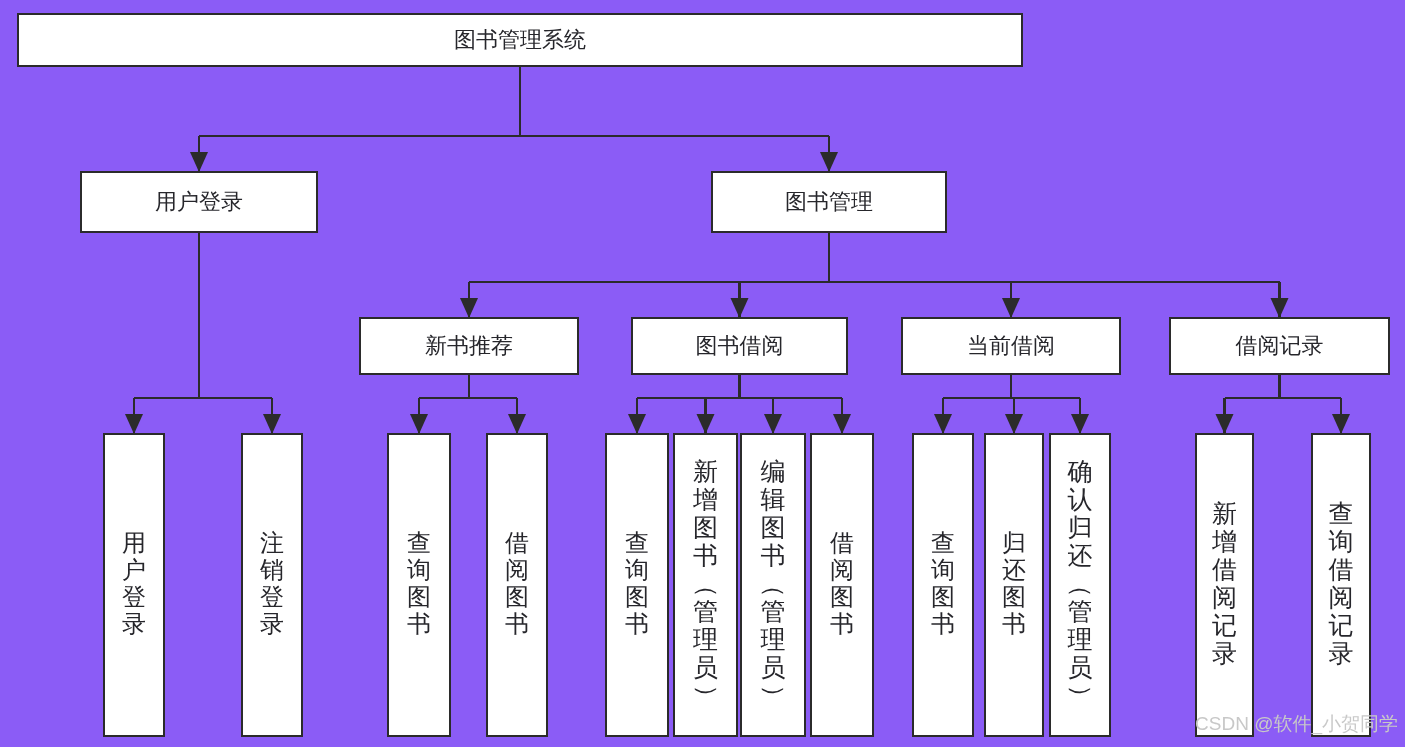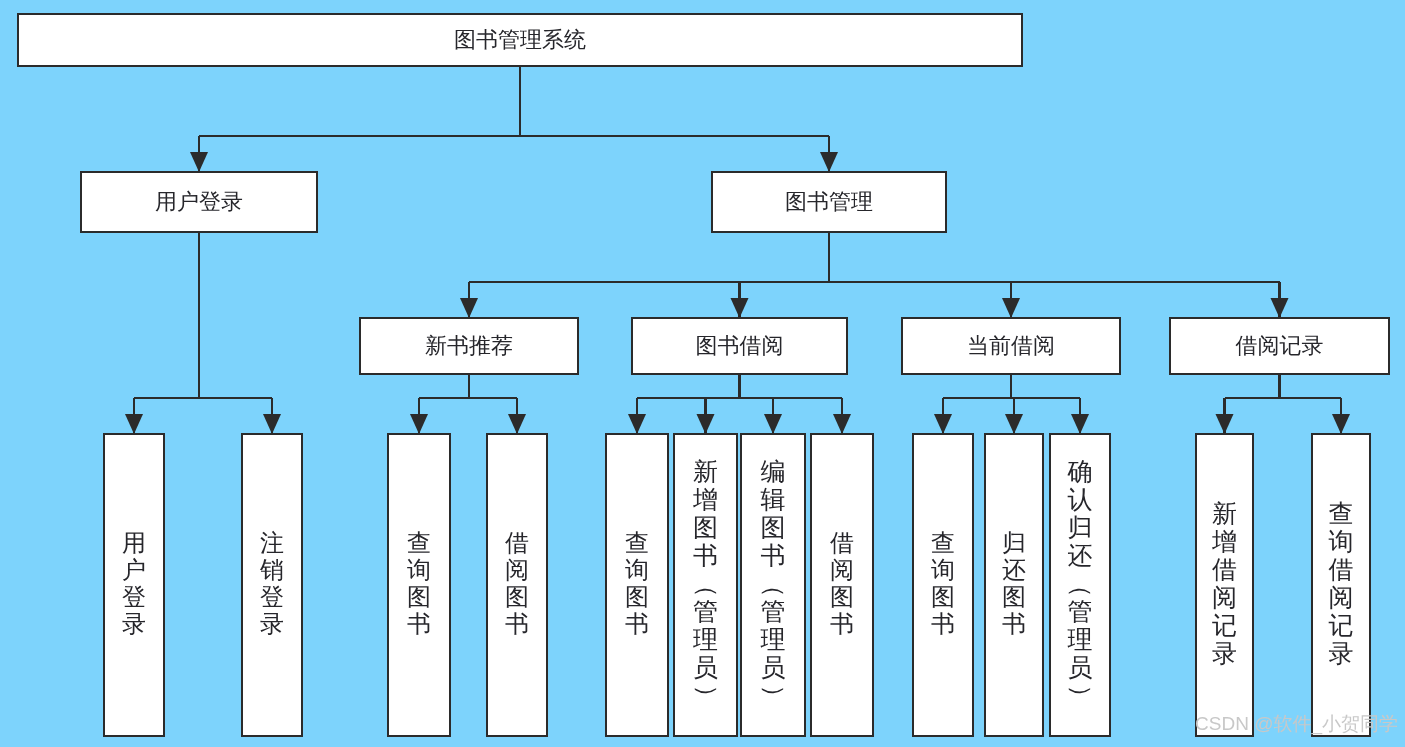--- a/index.html
+++ b/index.html
@@ -11,21 +11,21 @@
   body {
     width: 1405px;
     height: 747px;
     font-family: "Liberation Sans", "DejaVu Sans", sans-serif;
     overflow: hidden;
   }
   #diagram-root {
     position: relative;
     width: 1405px;
     height: 747px;
-    background: #7dd3fc;
+    background: #8b5cf6;
   }
   svg#tree-svg {
     position: absolute;
     left: 0;
     top: 0;
     width: 1405px;
     height: 747px;
     display: block;
   }
   .node-box {

